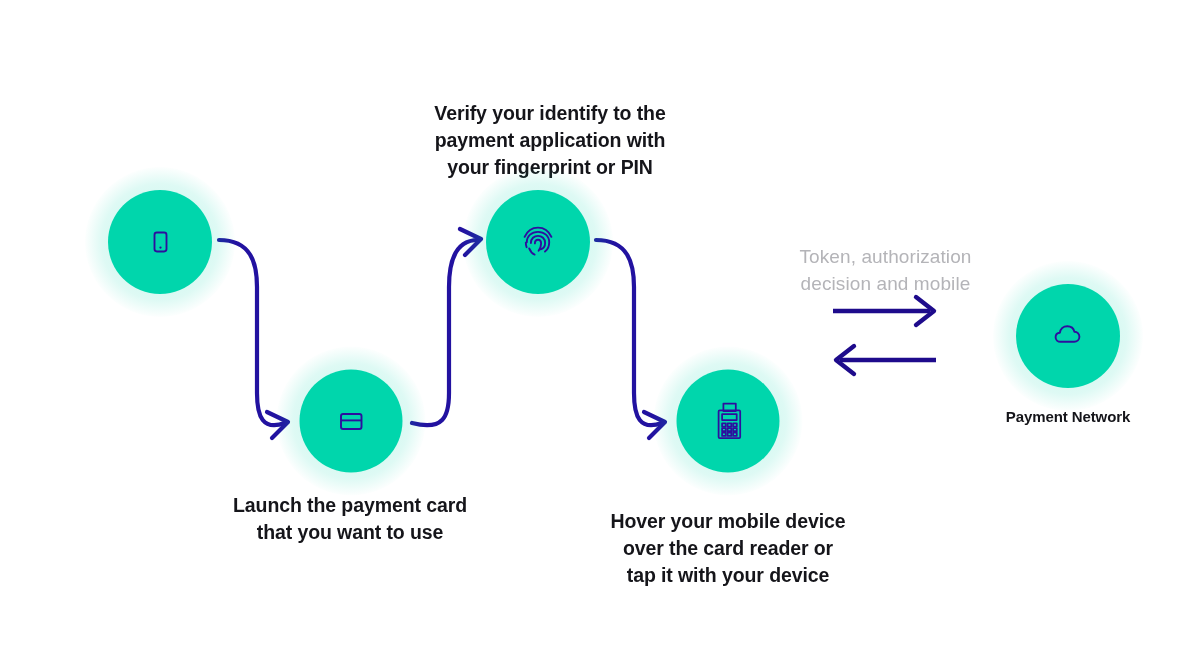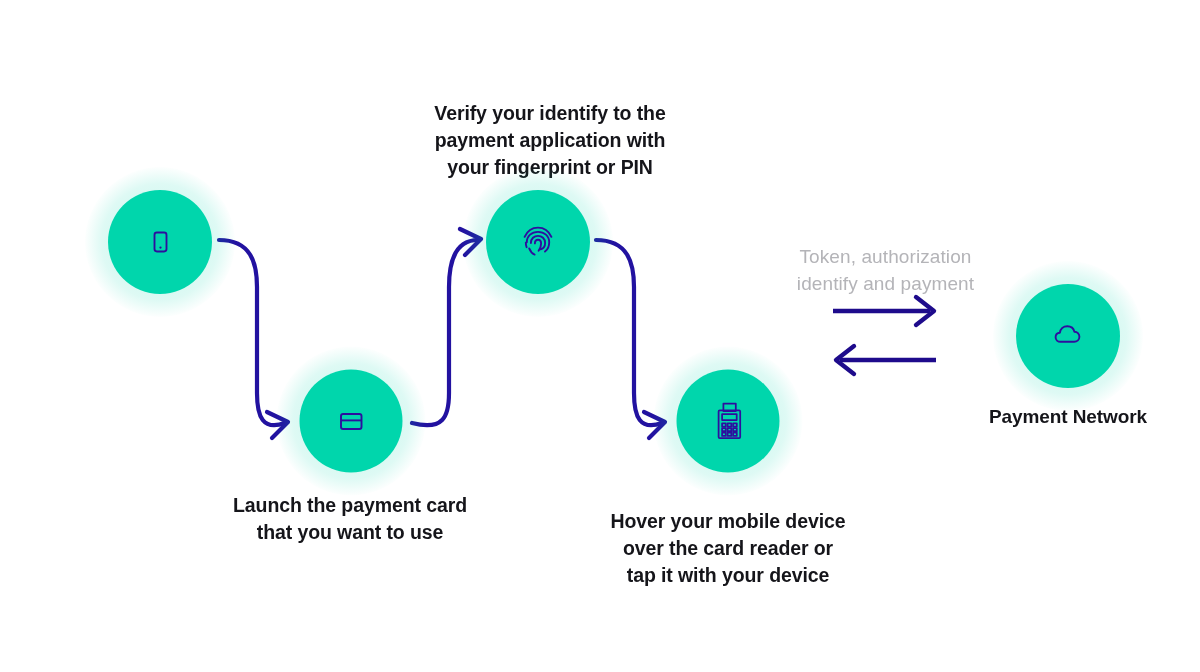--- a/index.html
+++ b/index.html
@@ -46,21 +46,21 @@
   .caption.muted{
     color:#b4b4b8;
     font-weight:500;
     font-size:19px;
     letter-spacing:0.1px;
   }
   .netlabel{
     position:absolute;
     text-align:center;
     color:#15151a;
-    font-size:19px;
+    font-size:15px;
     font-weight:600;
     line-height:26px;
     letter-spacing:-0.1px;
   }
 
   svg.connectors{position:absolute;left:0;top:0;width:1200px;height:672px;pointer-events:none;}
 </style>
 </head>
 <body>
 
@@ -108,21 +108,21 @@
 
   <div class="caption" style="left:406px;top:100px;width:288px;">Verify your identify to the
 payment application with
 your fingerprint or PIN</div>
 
   <div class="caption" style="left:583px;top:508px;width:290px;">Hover your mobile device
 over the card reader or
 tap it with your device</div>
 
   <div class="caption muted" style="left:773px;top:243px;width:225px;">Token, authorization
-identify and payment</div>
+decision and mobile</div>
 
   <div class="netlabel" style="left:948px;top:404px;width:240px;">Payment Network</div>
 
   <div class="node" style="left:108px;top:190px;width:104px;height:104px;">
     <div class="halo" style="width:150px;height:150px;"></div>
     <div class="disc" style="width:104px;height:104px;background:#00D6AC;"></div>
     <svg width="36" height="36" viewBox="0 0 36 36">
       <rect x="12.5" y="8.5" width="12" height="19" rx="2.4" ry="2.4" fill="none" stroke="#2E0E9E" stroke-width="1.85"></rect>
       <circle cx="18.5" cy="23.6" r="1.15" fill="#2E0E9E"></circle>
     </svg>

